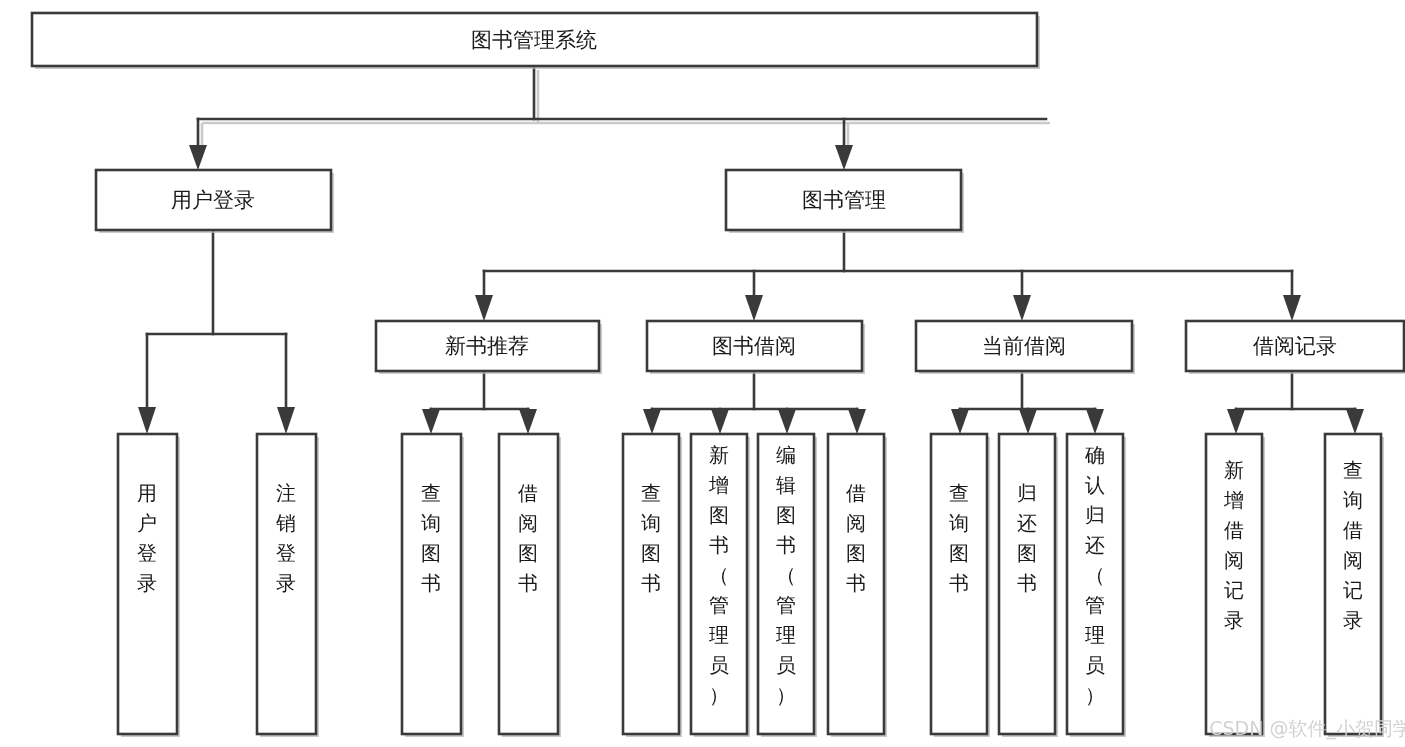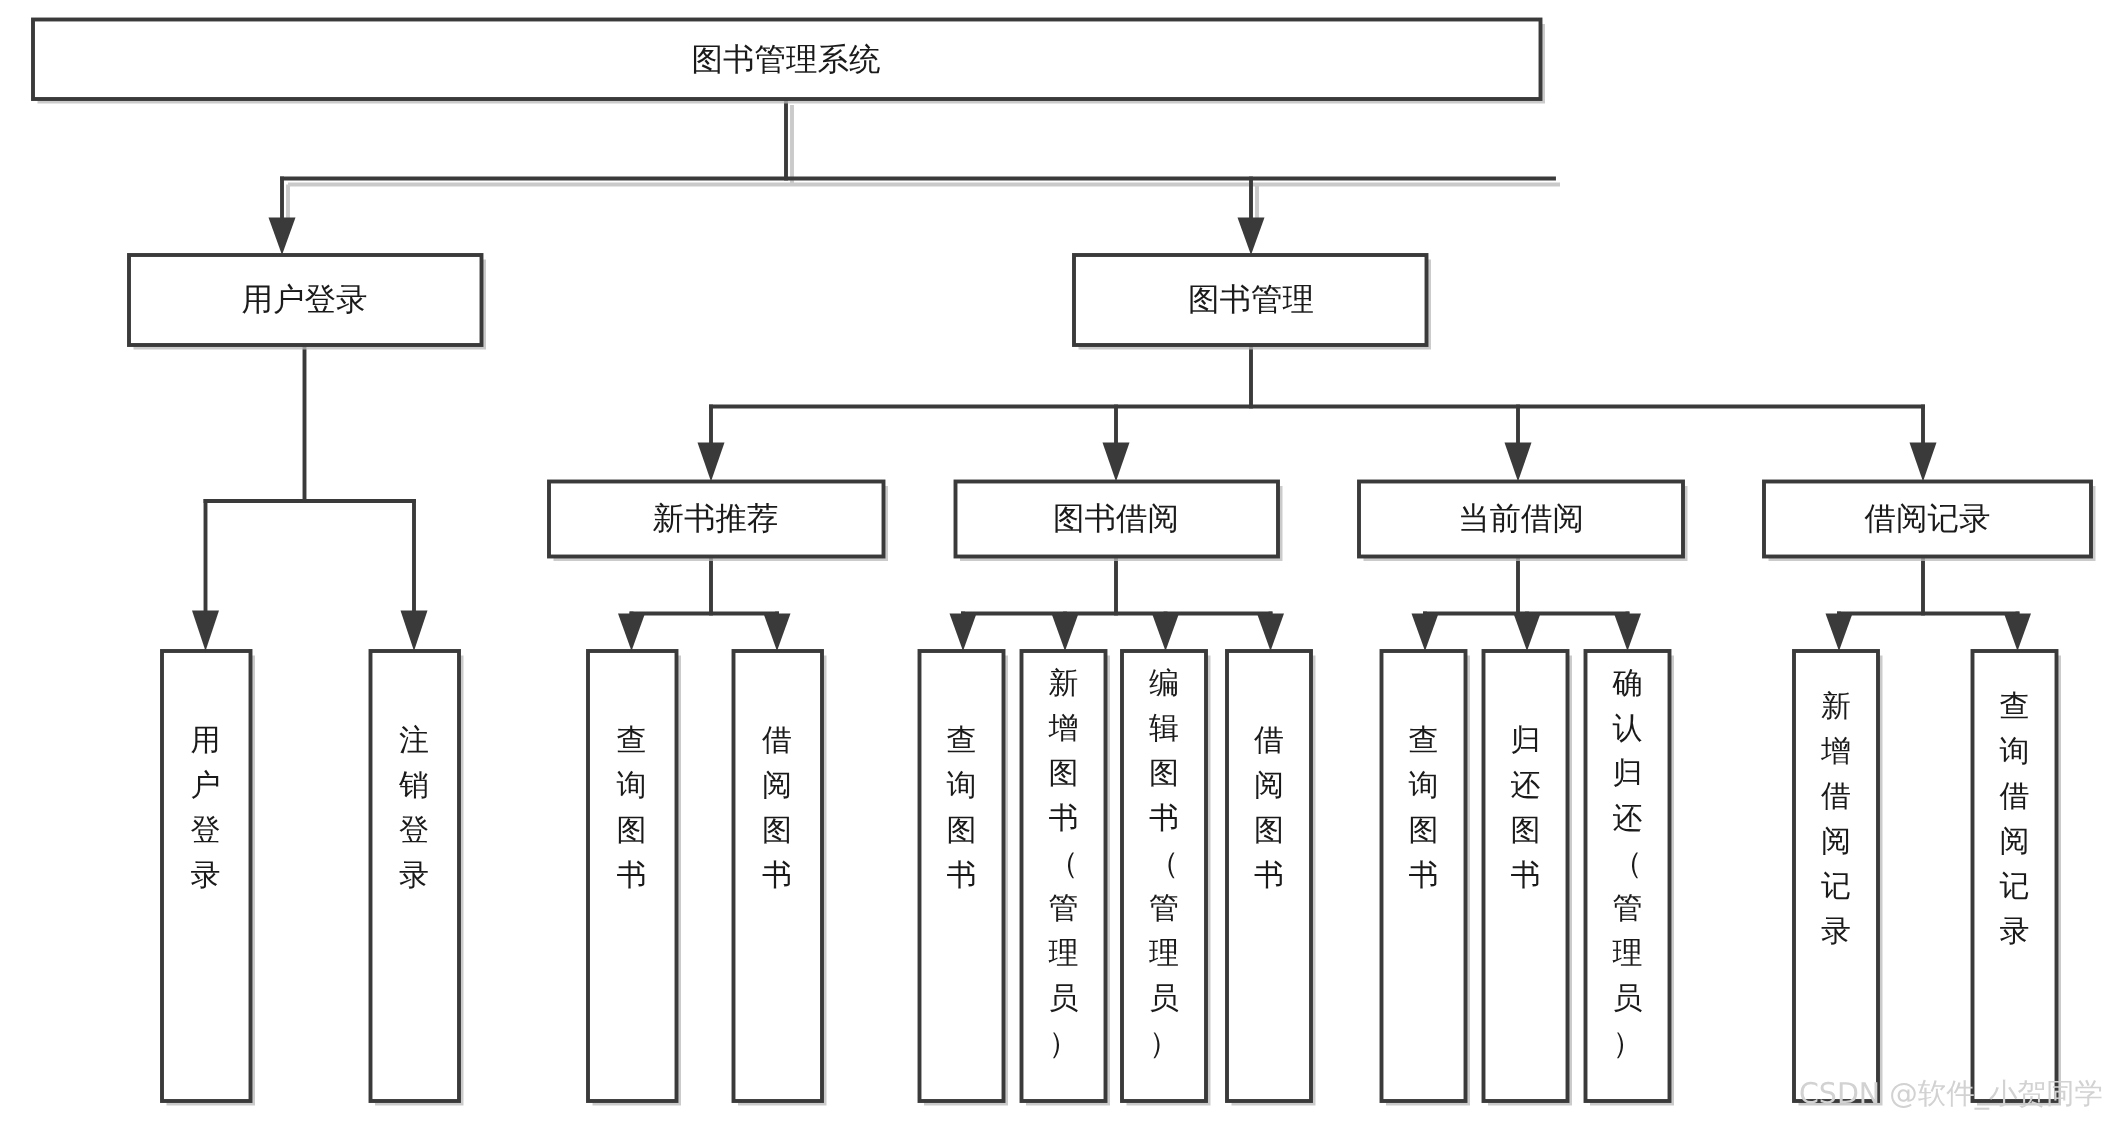--- a/index.html
+++ b/index.html
@@ -9,21 +9,21 @@
   }
   body {
     width: 1405px;
     height: 747px;
     font-family: "DejaVu Sans", "Liberation Sans", sans-serif;
     overflow: hidden;
     position: relative;
   }
   #diagram-root {
     position: absolute;
-    left: 4px;
+    left: 14px;
     top: 0;
     width: 1113px;
     height: 747px;
   }
   svg.flowchart {
     display: block;
     width: 1405px;
     height: 747px;
   }
   .node-box {

